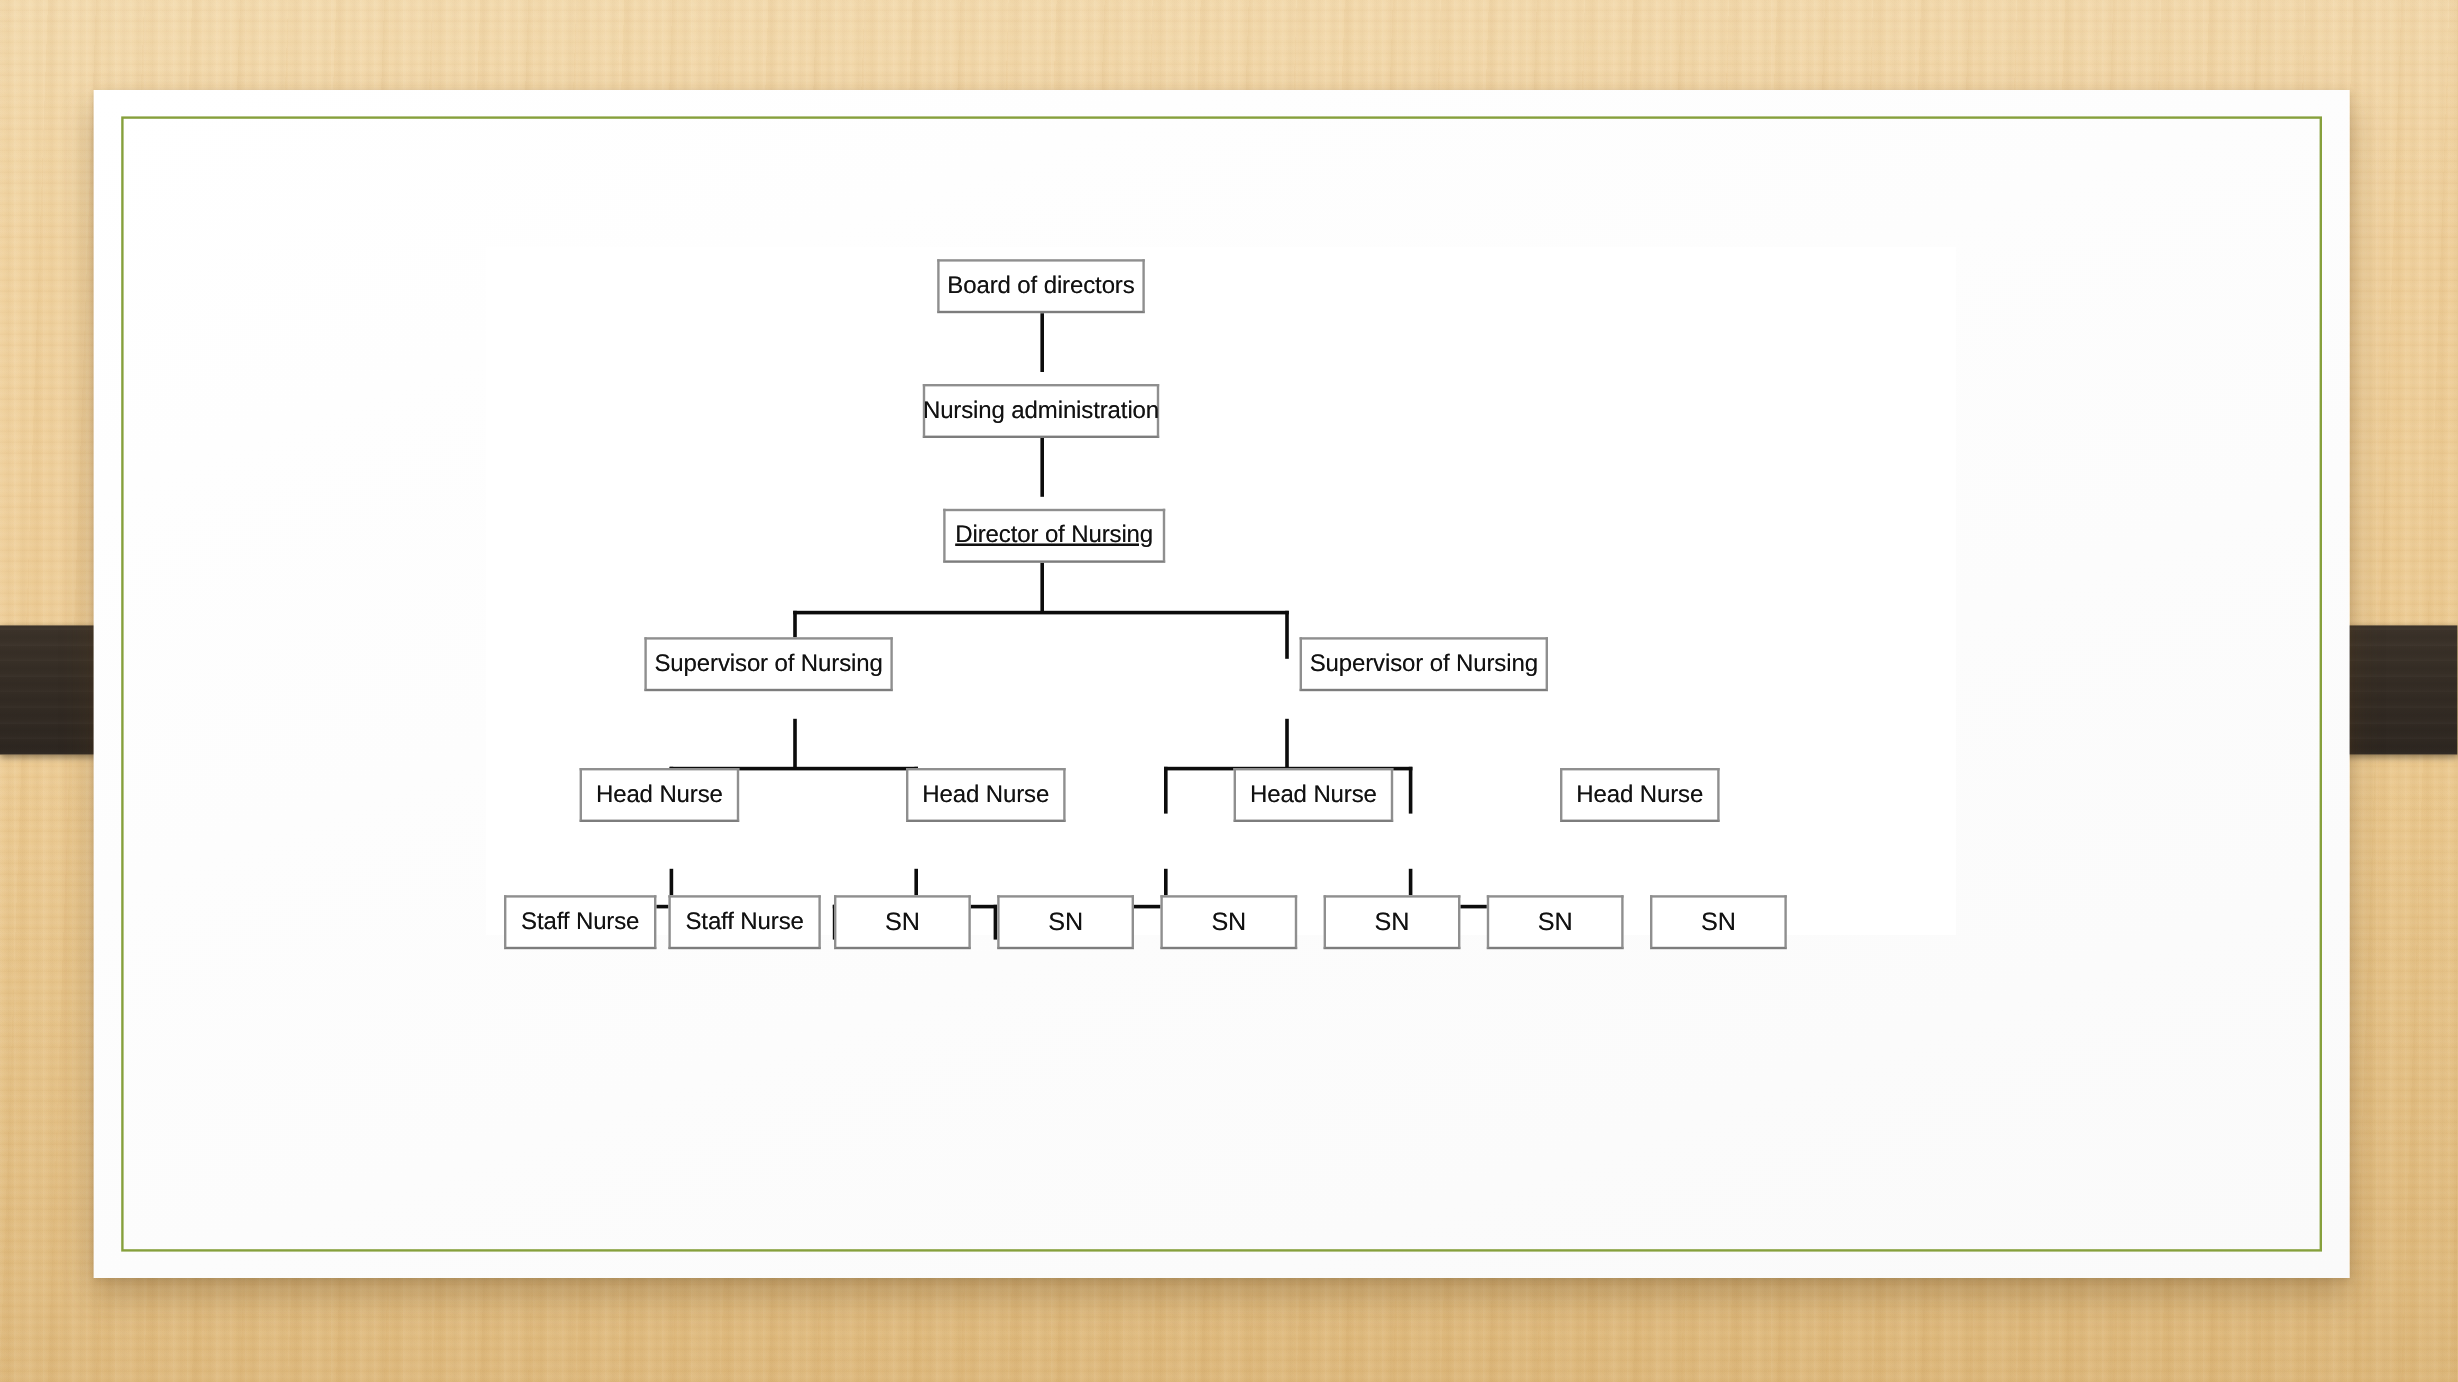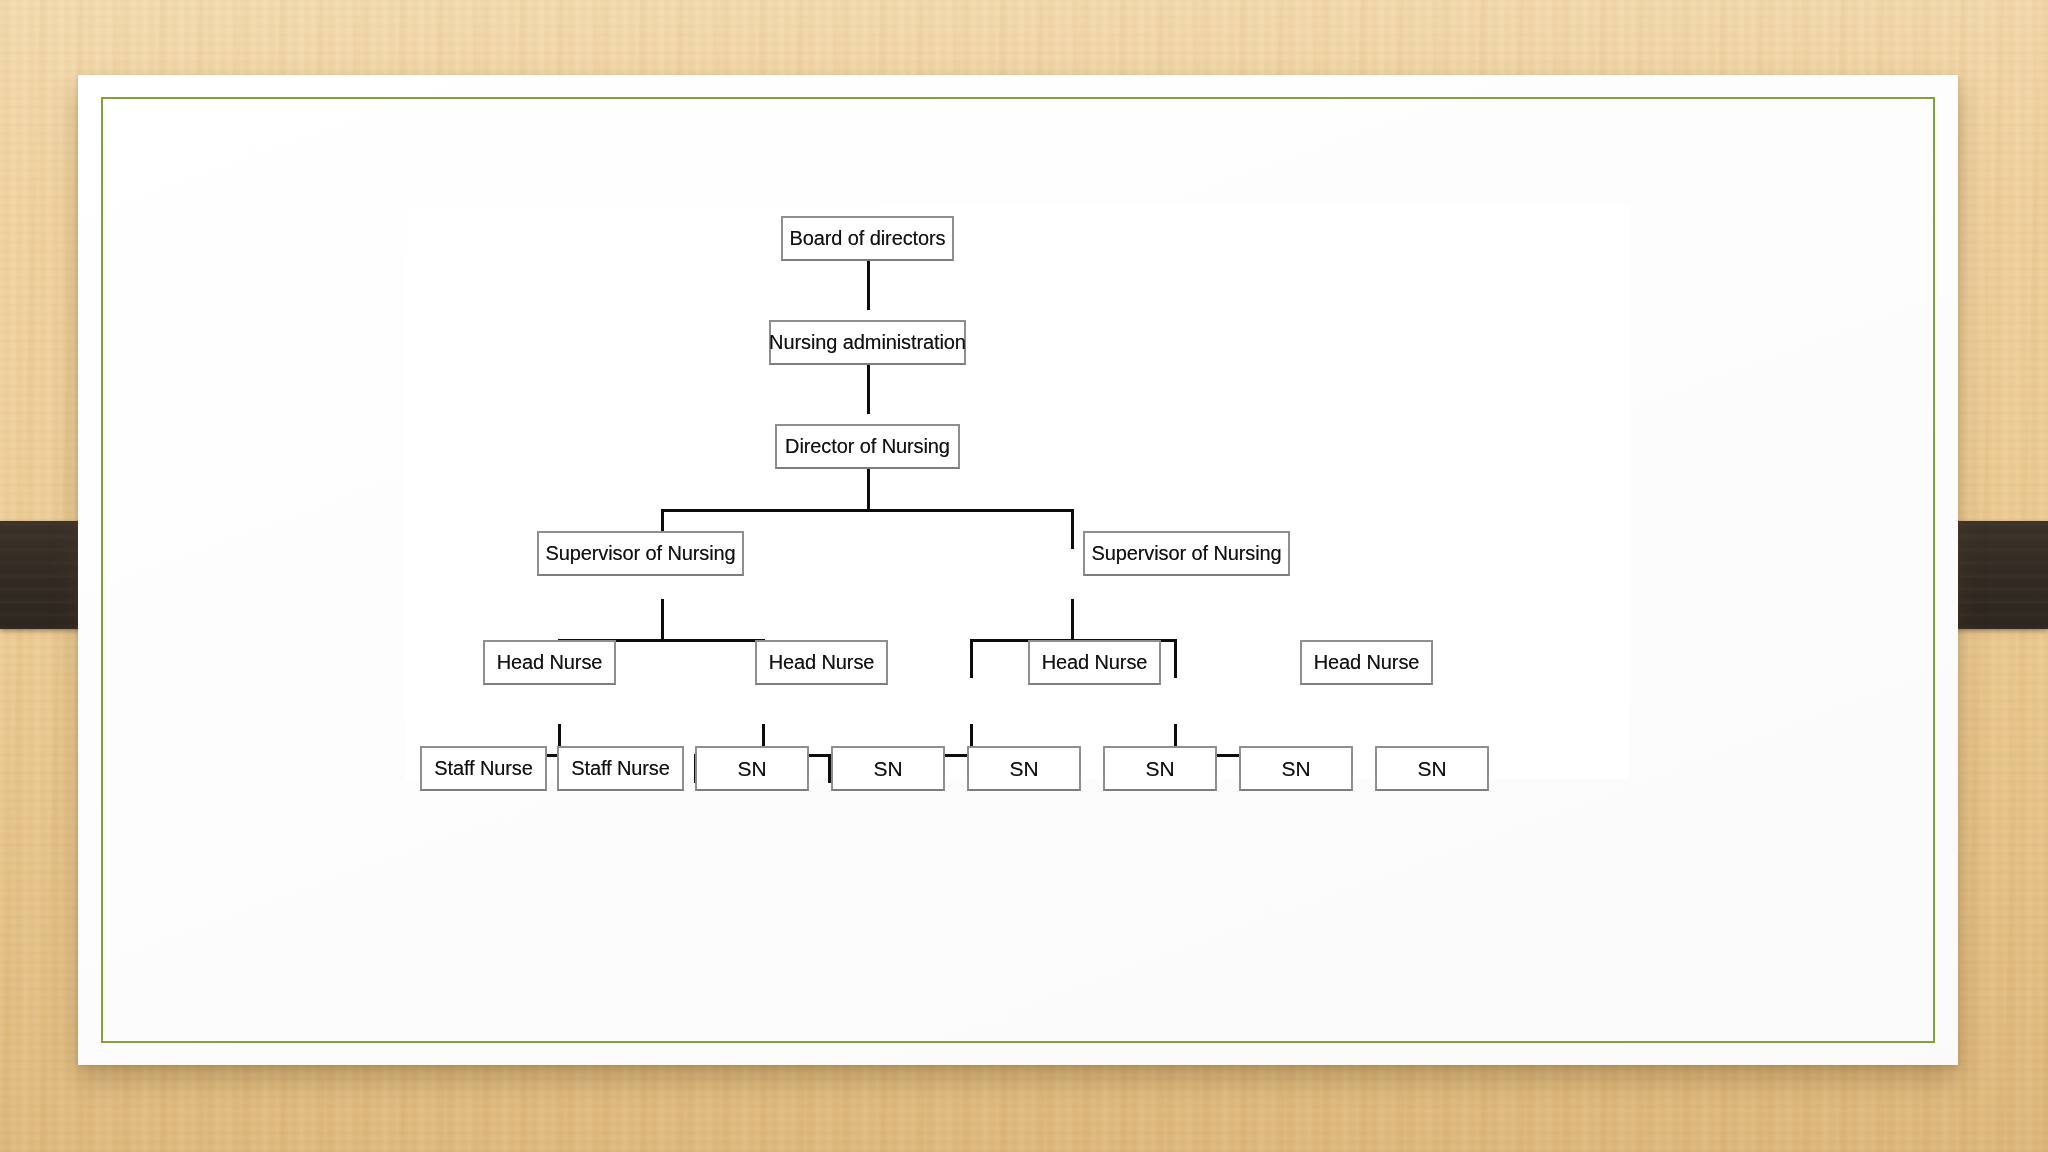--- a/index.html
+++ b/index.html
@@ -153,21 +153,21 @@
 
       <div class="vline" style="left:769px; top:518px; height:32px;"></div>
       <div class="hline" style="left:701px; top:548px; width:137px;"></div>
       <div class="vline" style="left:701px; top:548px; height:29px;"></div>
       <div class="vline" style="left:835px; top:548px; height:29px;"></div>
 
       <div class="node" style="left:376px; top:10px; width:173px; height:45px;">Board of directors</div>
 
       <div class="node" style="left:364px; top:114px; width:197px; height:45px;">Nursing administration</div>
 
-      <div class="node" style="left:370px; top:218px; width:185px; height:45px;">Director of Nursing</div>
+      <div class="node" style="left:381px; top:218px; width:185px; height:45px;text-decoration:underline;">Director of Nursing</div>
 
       <div class="node" style="left:132px; top:325px; width:207px; height:45px;">Supervisor of Nursing</div>
 
       <div class="node" style="left:678px; top:325px; width:207px; height:45px;">Supervisor of Nursing</div>
 
       <div class="node" style="left:78px;  top:434px; width:133px; height:45px;">Head Nurse</div>
       <div class="node" style="left:350px; top:434px; width:133px; height:45px;">Head Nurse</div>
       <div class="node" style="left:623px; top:434px; width:133px; height:45px;">Head Nurse</div>
       <div class="node" style="left:895px; top:434px; width:133px; height:45px;">Head Nurse</div>
 

